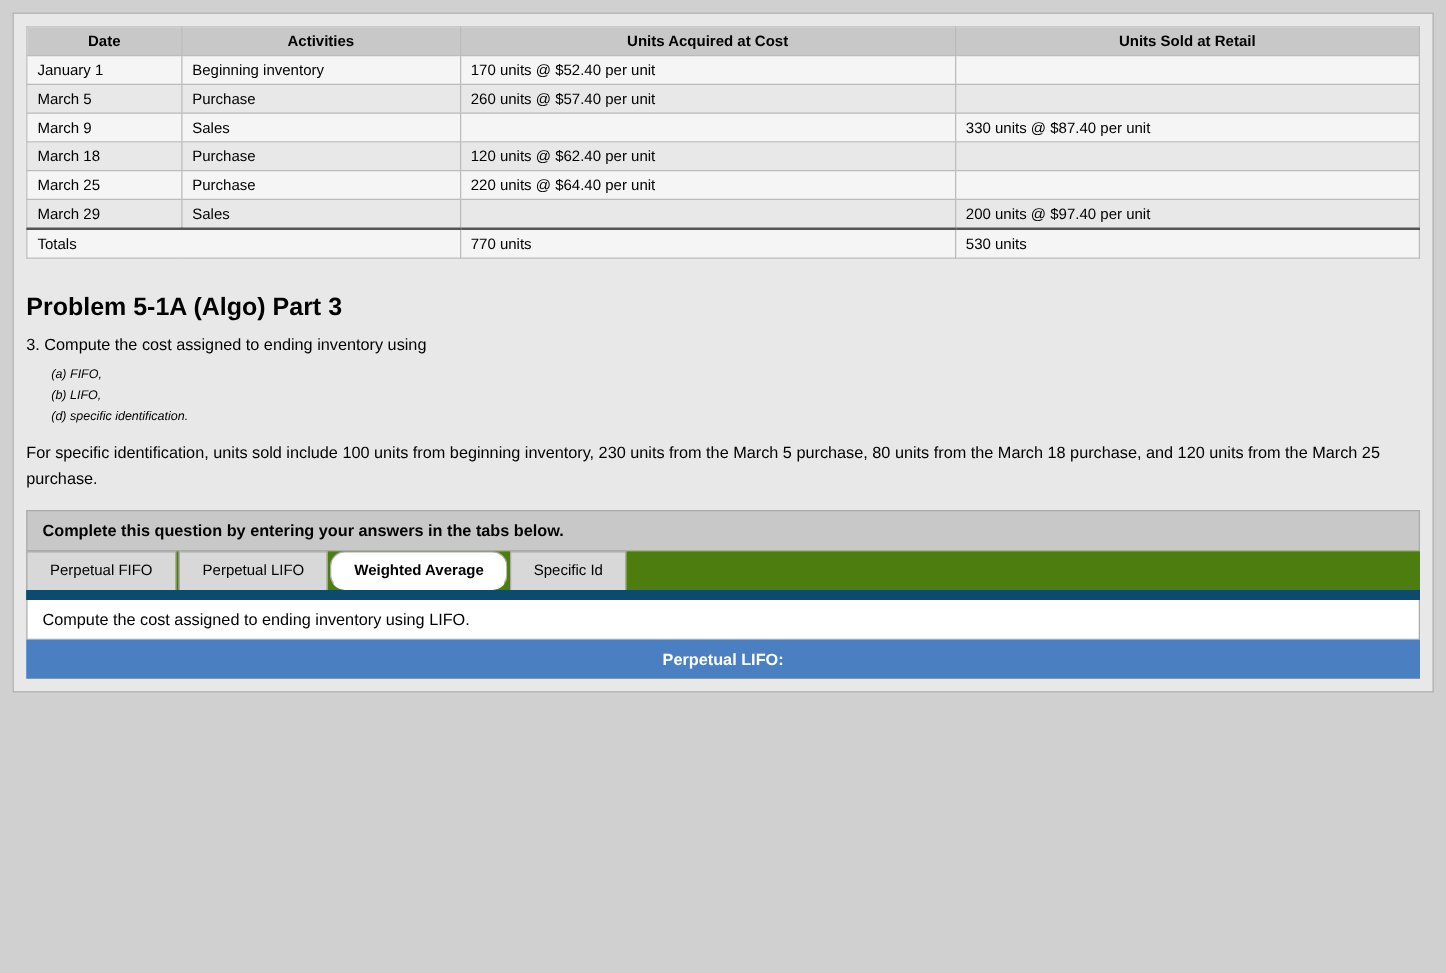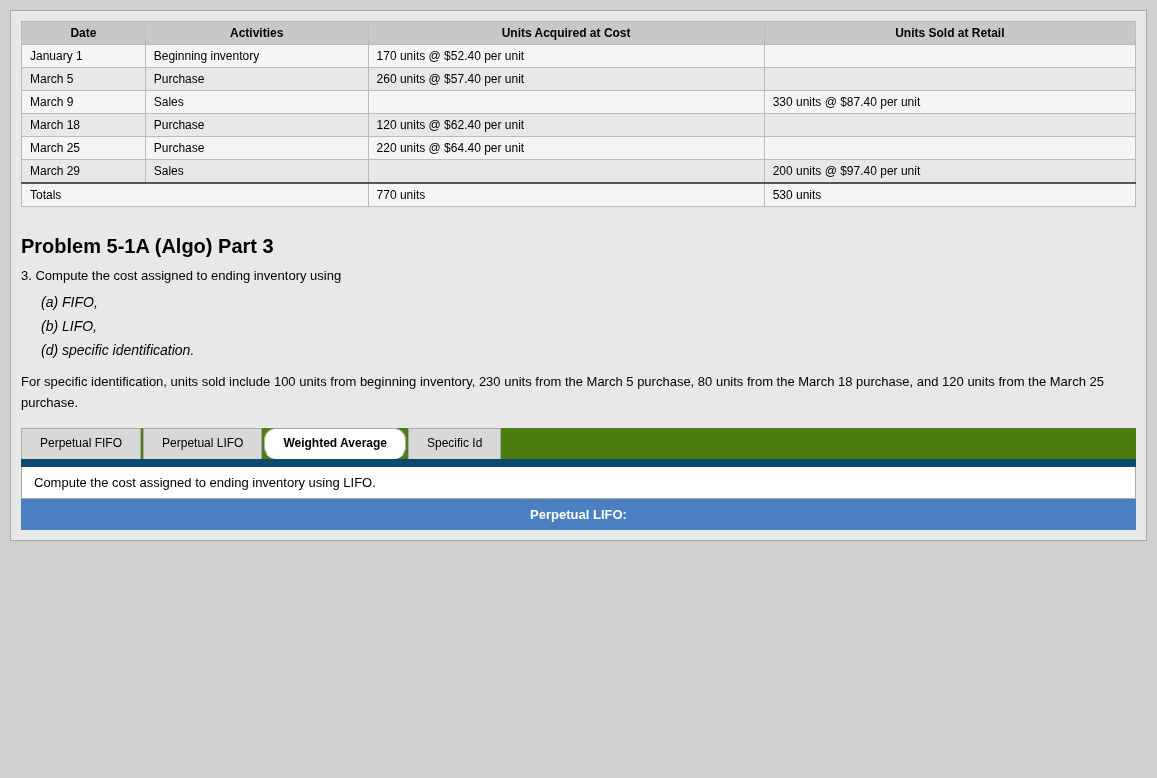--- a/index.html
+++ b/index.html
@@ -49,21 +49,21 @@
       font-size: 20px;
       font-weight: bold;
       margin: 28px 0 10px 0;
     }
     .problem-text {
       font-size: 13px;
       margin-bottom: 8px;
     }
     .methods-list {
       margin: 6px 0 10px 20px;
-      font-size: 14px;
+      font-size: 10px;
       line-height: 1.7;
     }
     .specific-id-text {
       font-size: 13px;
       margin-bottom: 14px;
       line-height: 1.6;
     }
     
     .instruction-bar {
       background: #c8c8c8;
@@ -185,20 +185,23 @@
   </p>
 
   <ul class="methods-list" id="methods-list">
   <li style="list-style: none; font-style: italic;">(a) FIFO,</li>
       <li style="list-style: none; font-style: italic;">(b) LIFO,</li>
       <li style="list-style: none; font-style: italic;">(d) specific identification.</li>
     </ul>
 
   <p class="specific-id-text">For specific identification, units sold include 100 units from beginning inventory, 230 units from the March 5 purchase, 80 units from the March 18 purchase, and 120 units from the March 25 purchase.</p>
 
+  <div class="instruction-bar">
+    <span>Complete this question by entering your answers in the tabs below.</span>
+  </div>
 
   <div class="tabs-container" id="tabs-row">
   <div class="tab">Perpetual FIFO</div>
       <div class="tab">Perpetual LIFO</div>
       <div class="tab active">Weighted Average</div>
       <div class="tab">Specific Id</div>
     </div>
 
   <div class="tab-content-area">
     <span>Compute the cost assigned to ending inventory using LIFO.</span>

